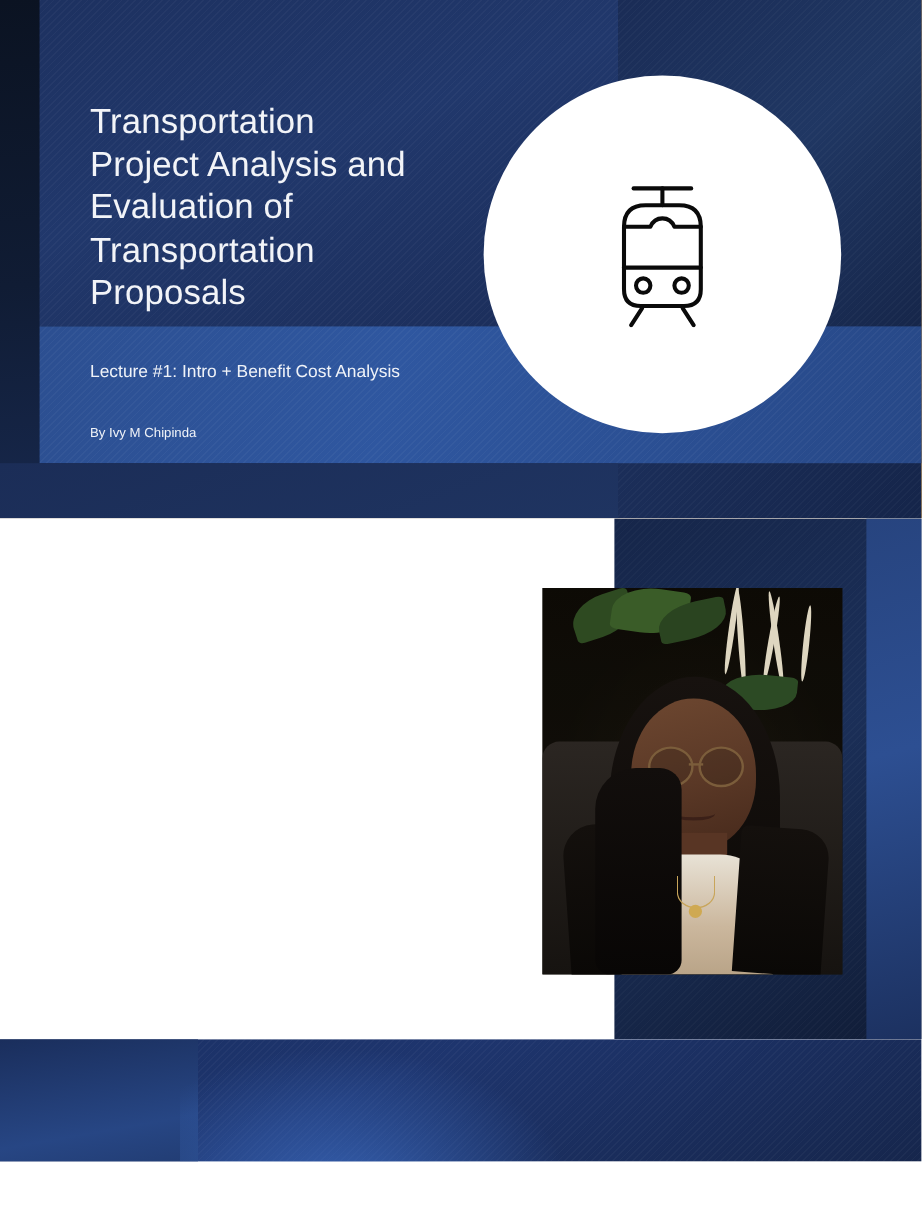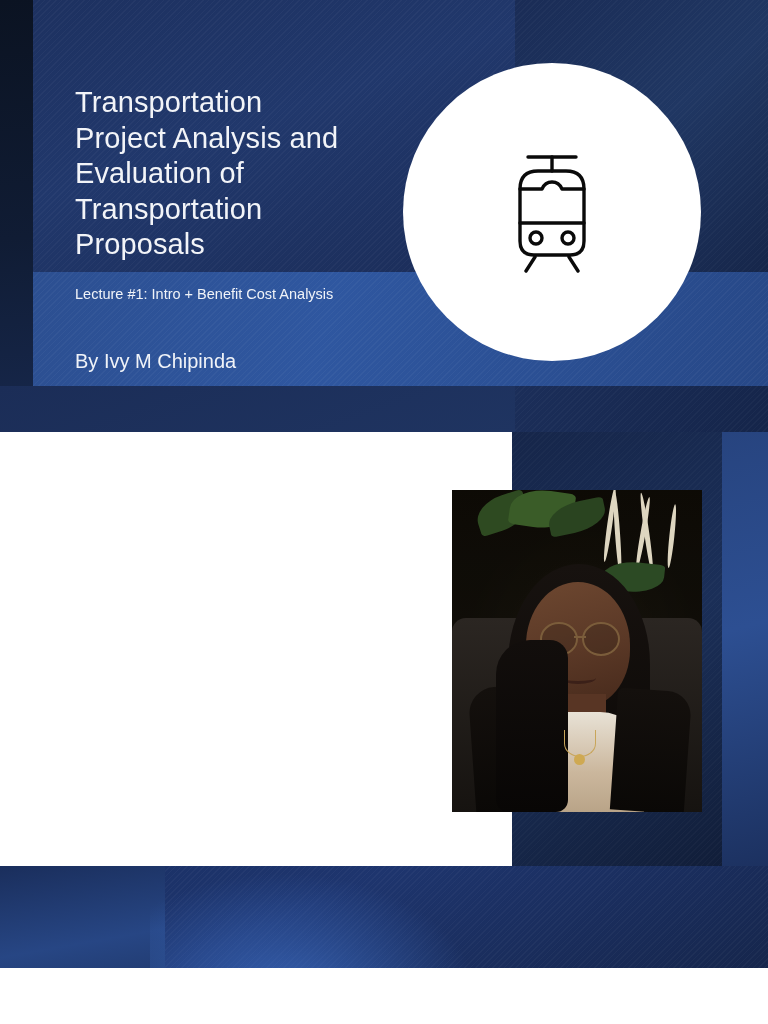--- a/index.html
+++ b/index.html
@@ -103,32 +103,32 @@
     width: 330px;
     color: #f2f4f8;
     font-size: 29px;
     line-height: 35.5px;
     font-weight: 400;
     letter-spacing: 0.1px;
     white-space: pre-line;
   }
   .s1-sub {
     position: absolute;
-    left: 75px; top: 285px;
+    left: 75px; top: 301px;
     width: 300px;
     color: #f0f3f8;
     font-size: 14.5px;
     line-height: 19px;
     font-weight: 400;
   }
   .s1-by {
     position: absolute;
     left: 75px; top: 352px;
     color: #f0f3f8;
-    font-size: 20px;
+    font-size: 11px;
     line-height: 19px;
     font-weight: 400;
   }
 
   
   .slide-instructor {
     position: absolute;
     left: 0; top: 432px;
     width: 768px; height: 434px;
     overflow: hidden;

